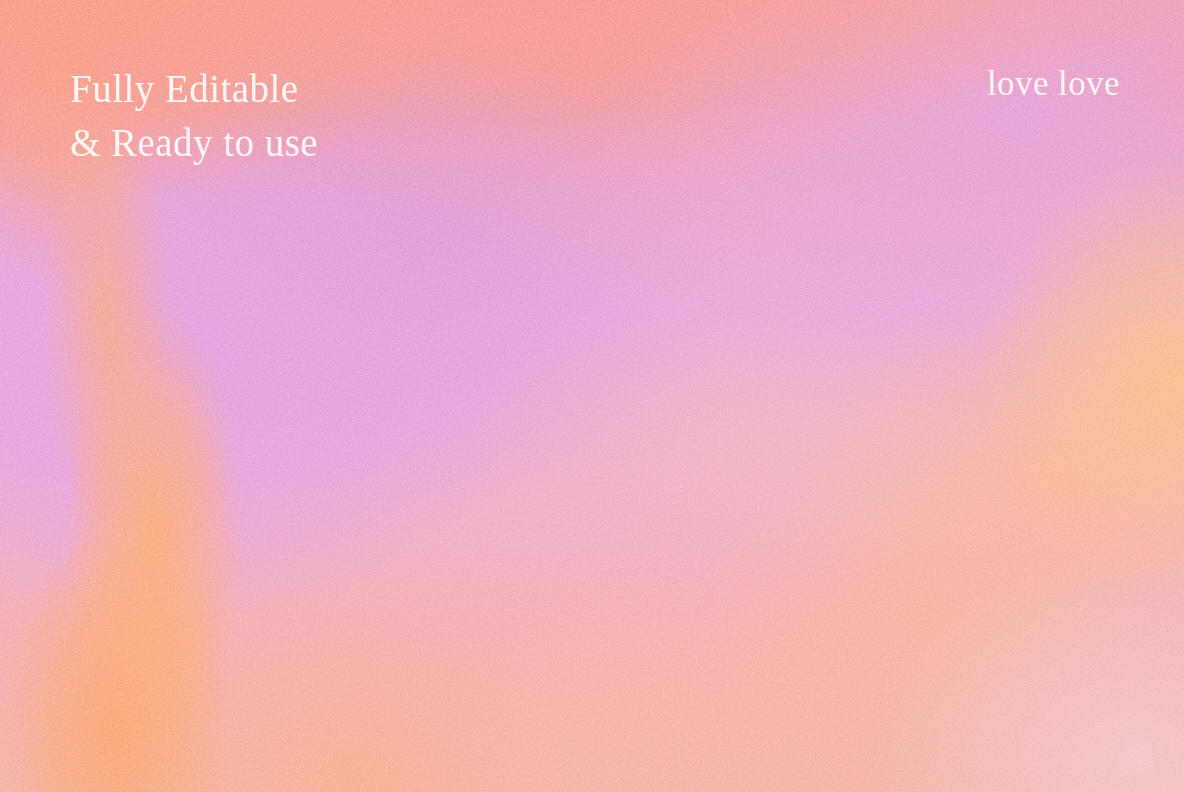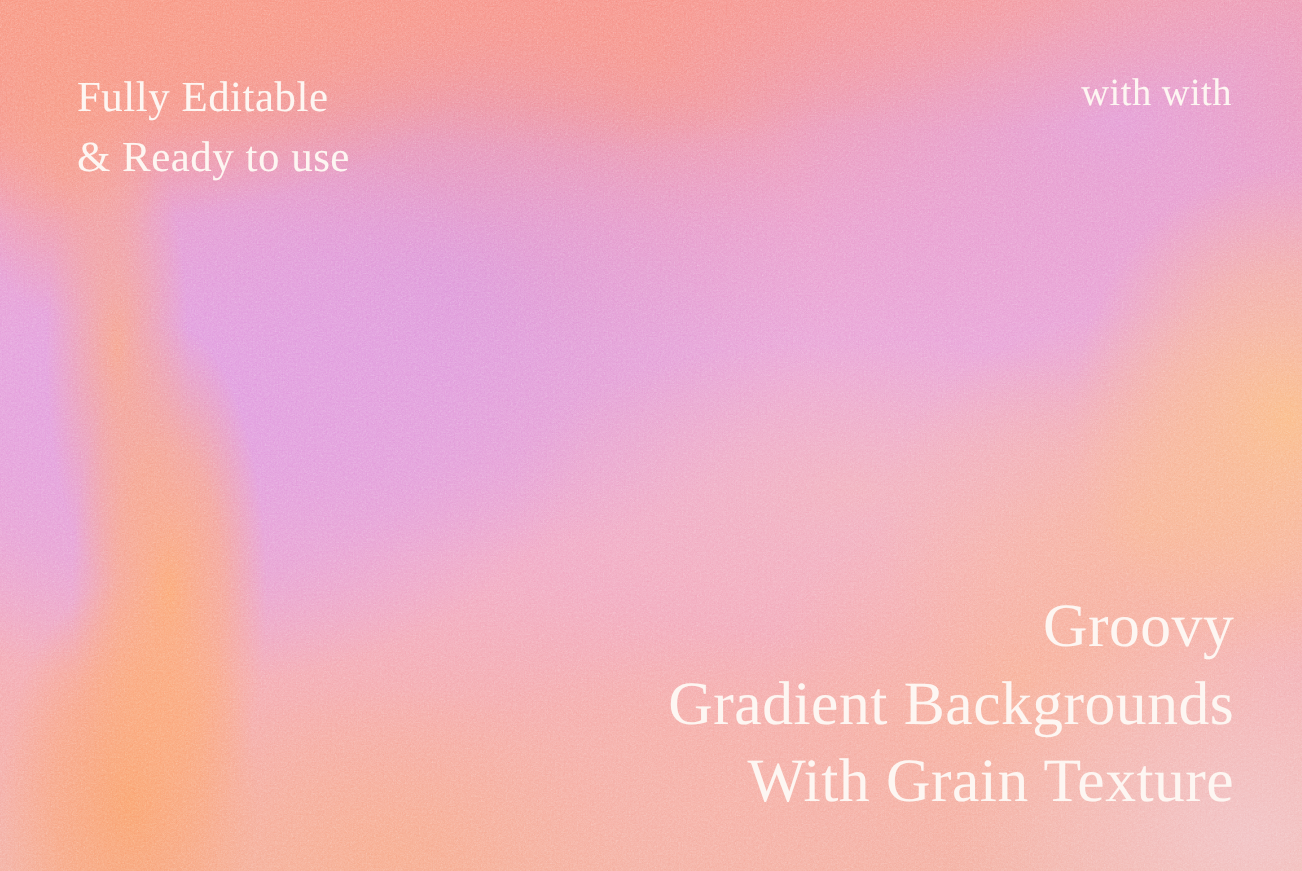--- a/index.html
+++ b/index.html
@@ -157,20 +157,17 @@
     <filter id="noiseB" x="0" y="0" width="100%" height="100%">
       <feTurbulence type="fractalNoise" baseFrequency="0.42" numOctaves="3" stitchTiles="stitch" result="n"></feTurbulence>
       <feColorMatrix type="saturate" values="0" in="n"></feColorMatrix>
     </filter>
     <rect width="1184" height="792" filter="url(#noiseB)"></rect>
   </svg>
 
   <div class="txt" id="tl">Fully Editable
 &amp; Ready to use</div>
 
-  <div class="txt" id="tr">with with</div>
+  <div class="txt" id="tr">love love</div>
 
 
-  <div class="txt" id="br">Groovy
-Gradient Backgrounds
-With Grain Texture</div>
 
 </div>
 
 </body></html>

